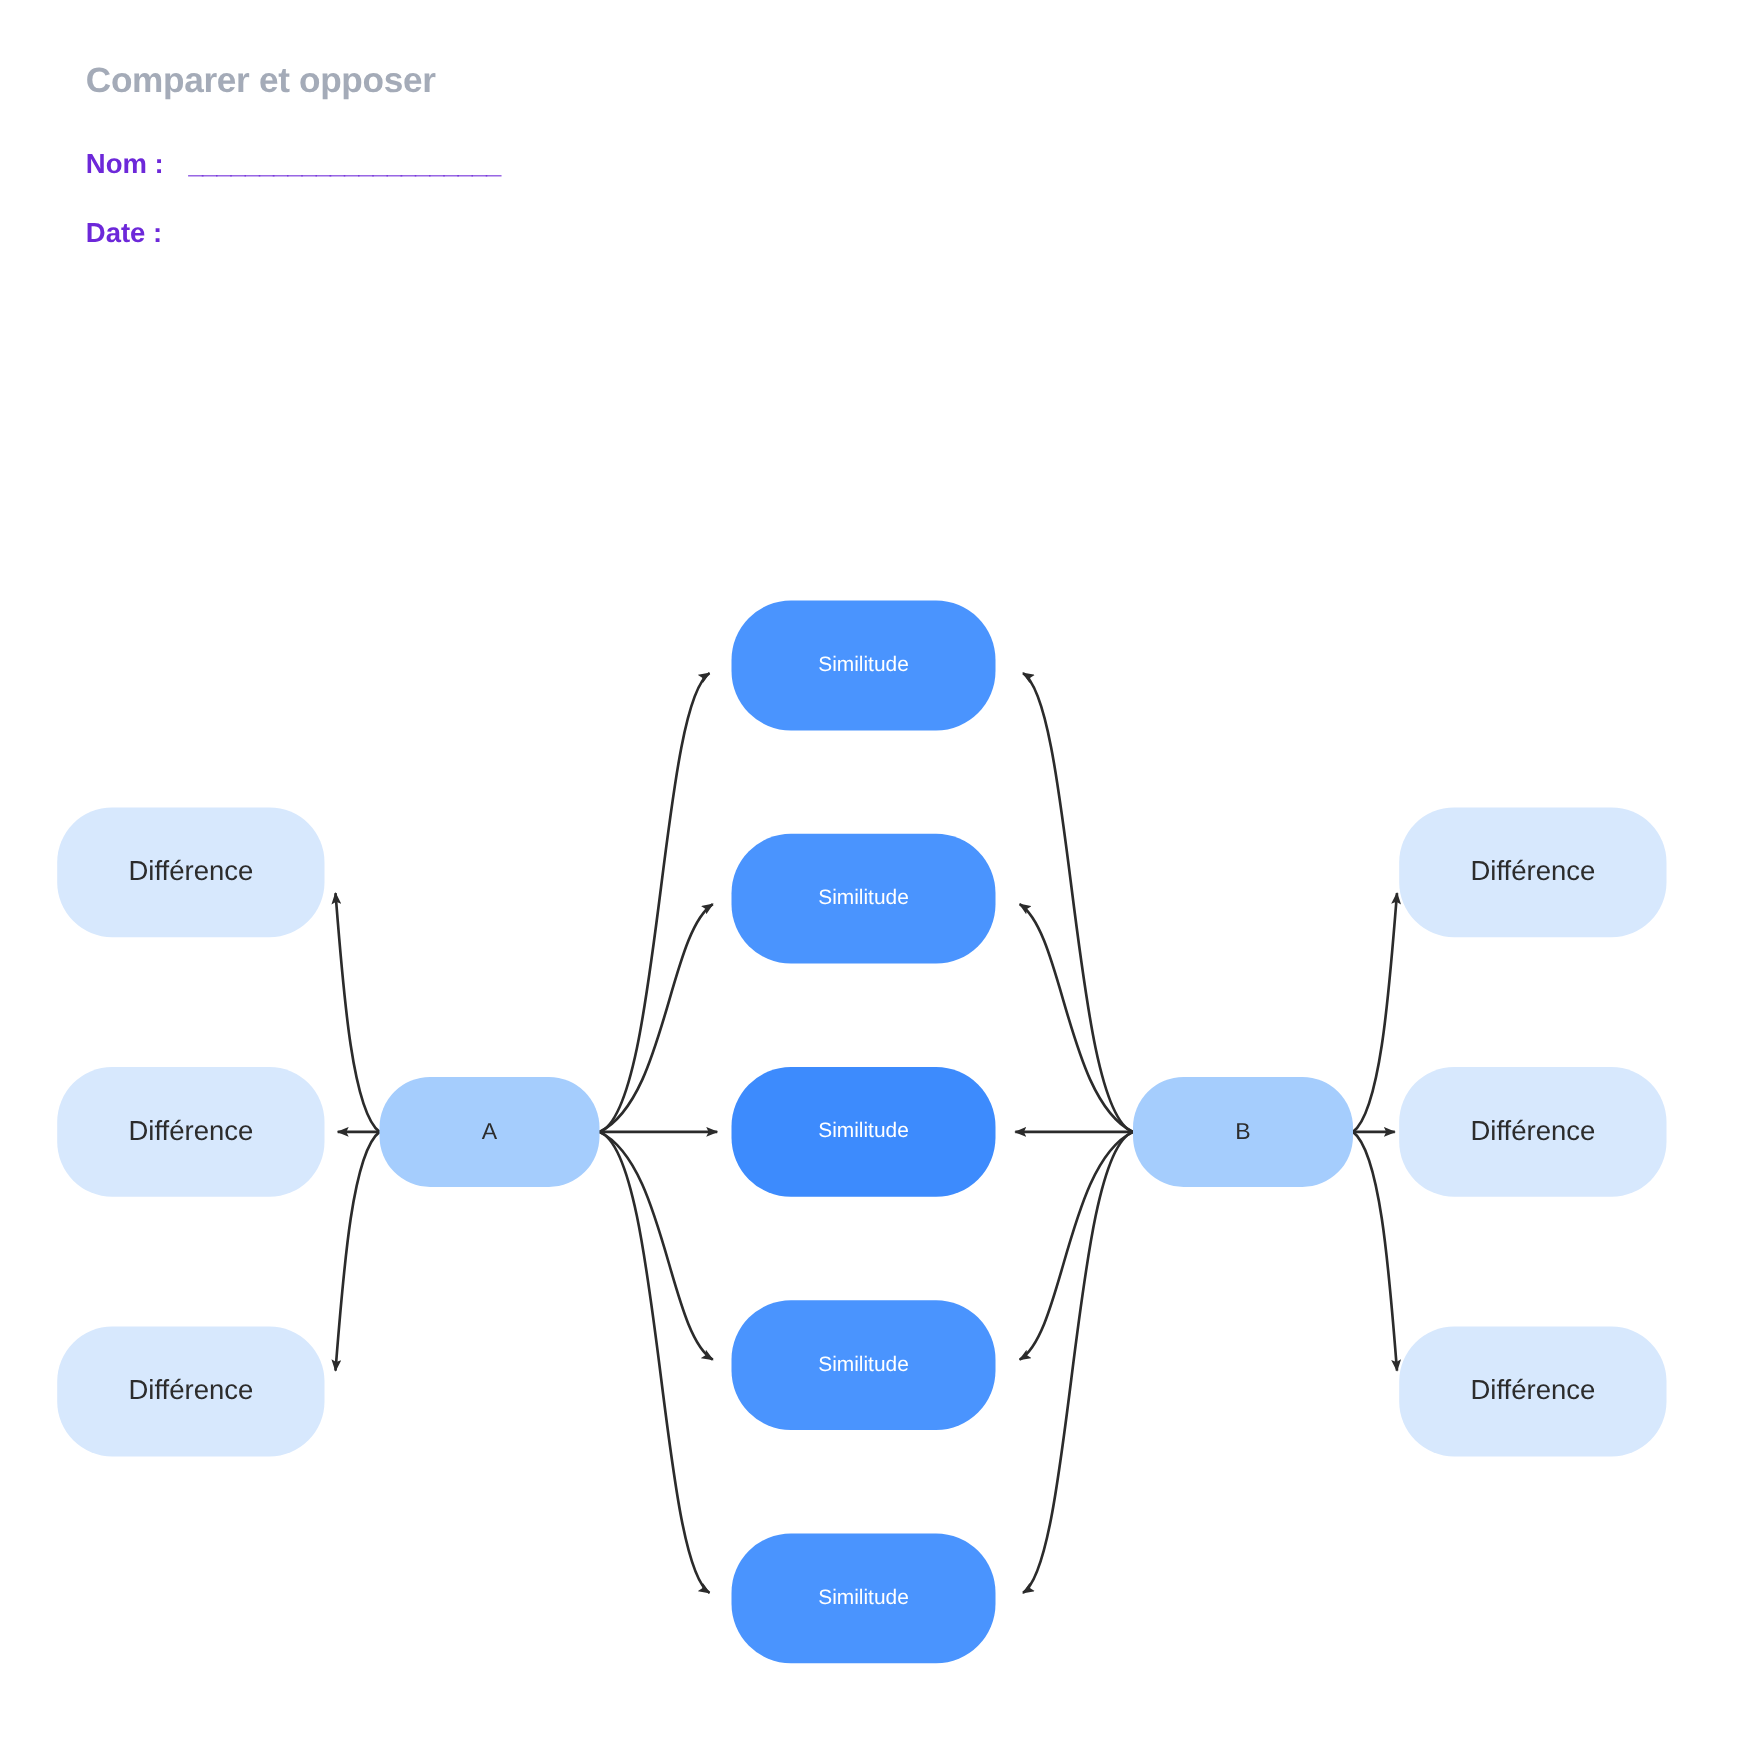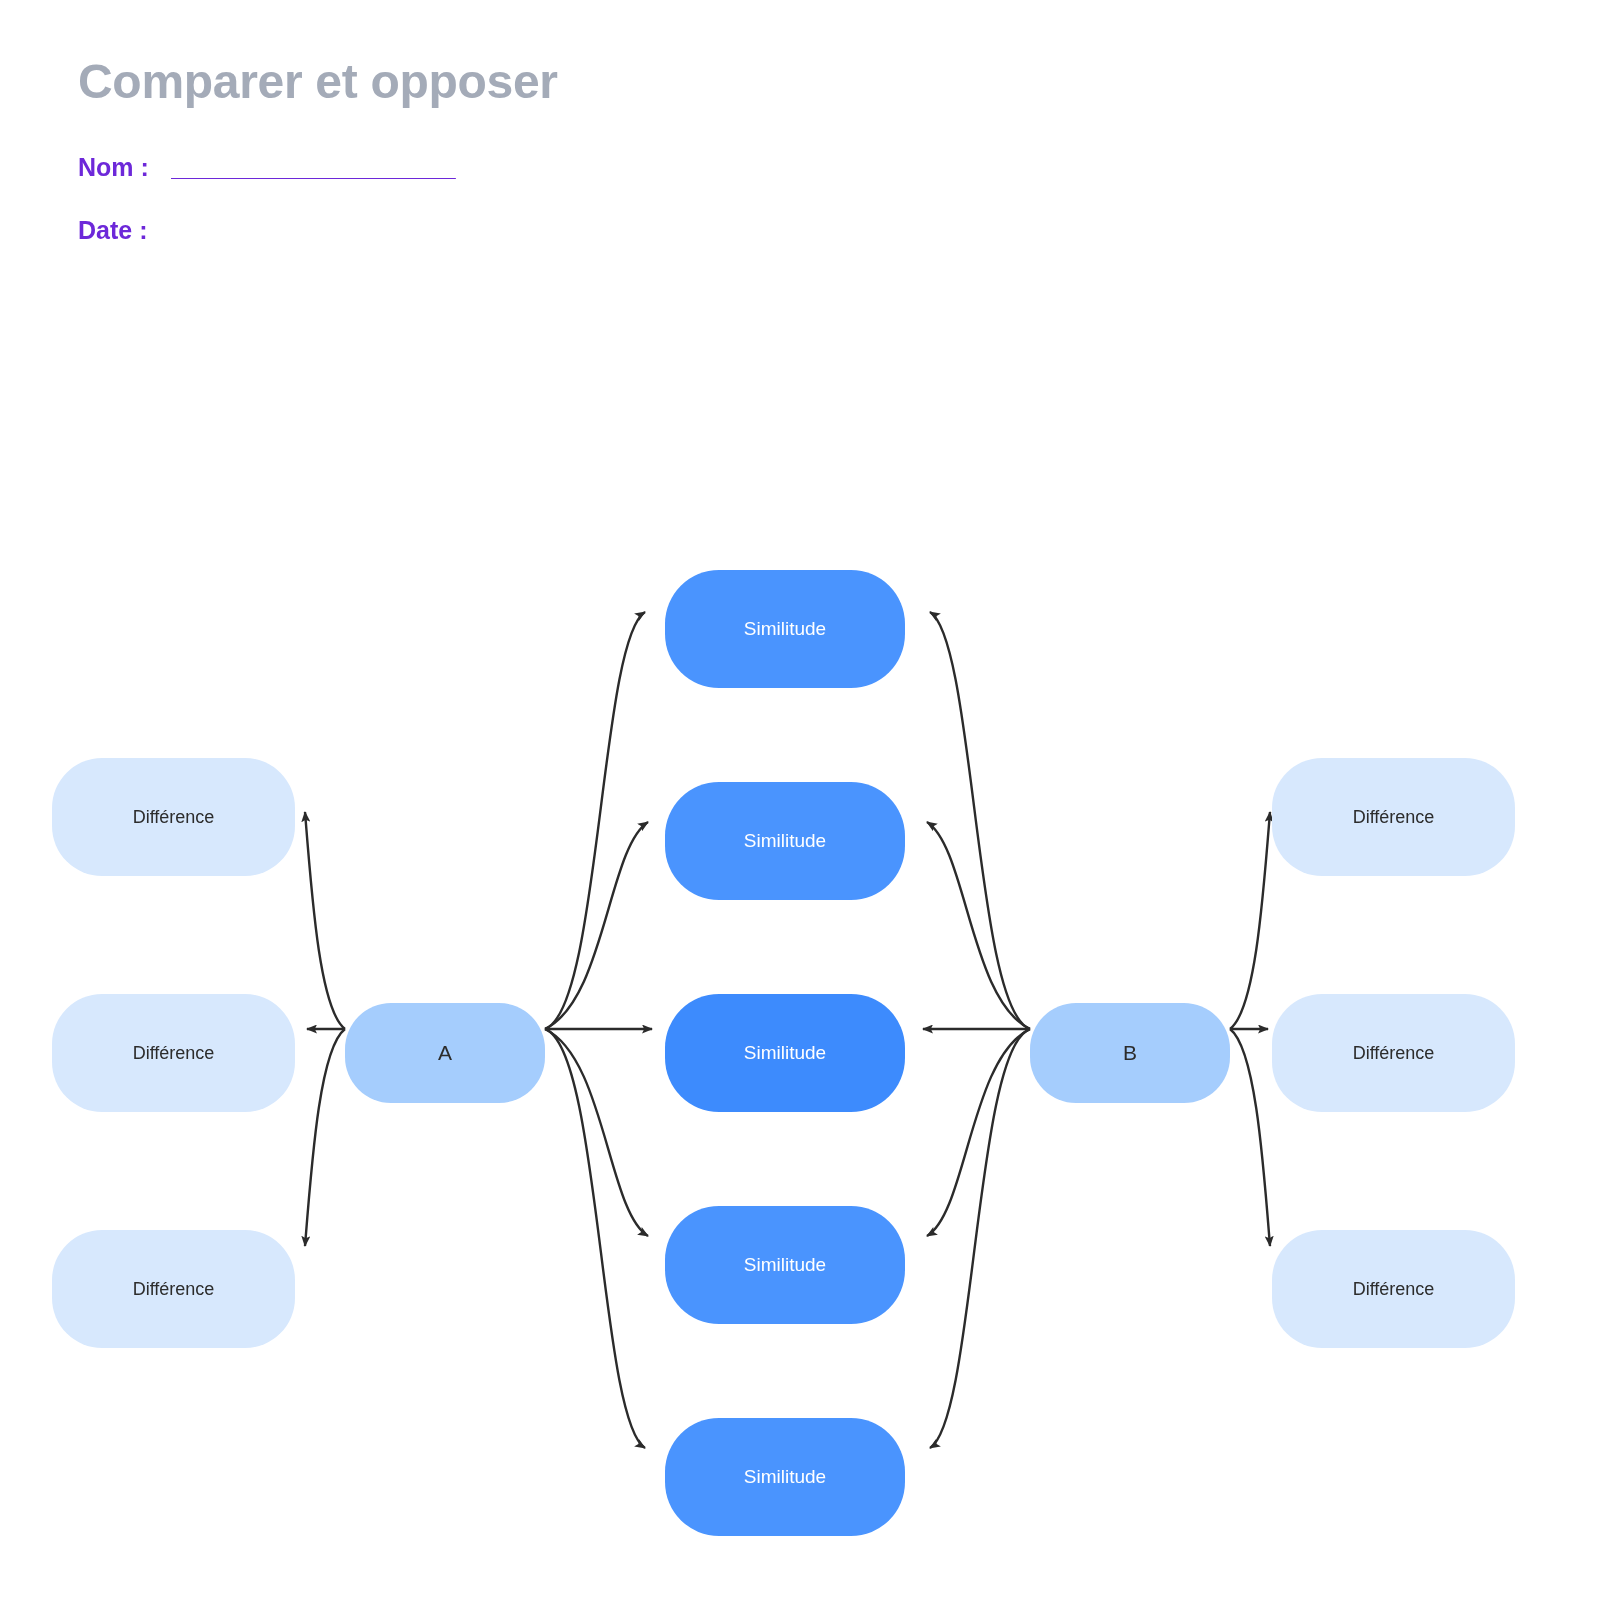--- a/index.html
+++ b/index.html
@@ -22,21 +22,21 @@
   }
 
   
   .header {
     position: absolute;
     left: 78px;
     top: 56px;
     width: 700px;
   }
   .worksheet-title {
-    font-size: 48px;
+    font-size: 32px;
     font-weight: bold;
     color: #a4abb8;
     letter-spacing: -0.3px;
     margin: 0 0 44px 0;
     line-height: 1.1;
   }
   .field-row {
     display: flex;
     align-items: baseline;
     margin-bottom: 34px;
@@ -74,34 +74,33 @@
   }
 
   .node {
     position: absolute;
     display: flex;
     align-items: center;
     justify-content: center;
     box-sizing: border-box;
     text-align: left;
     line-height: 1.25;
-    margin-top: 24px;
   }
   .node-label {
     display: block;
     padding: 0 14px;
   }
 
   .node.difference {
     width: 243px;
     height: 118px;
     border-radius: 50px;
     background: #d7e8fd;
     color: #2c2c2c;
-    font-size: 18px;
+    font-size: 25px;
   }
   .node.similitude {
     width: 240px;
     height: 118px;
     border-radius: 54px;
     background: #4a94fe;
     color: #ffffff;
     font-size: 19px;
   }
   .node.similitude.center {

